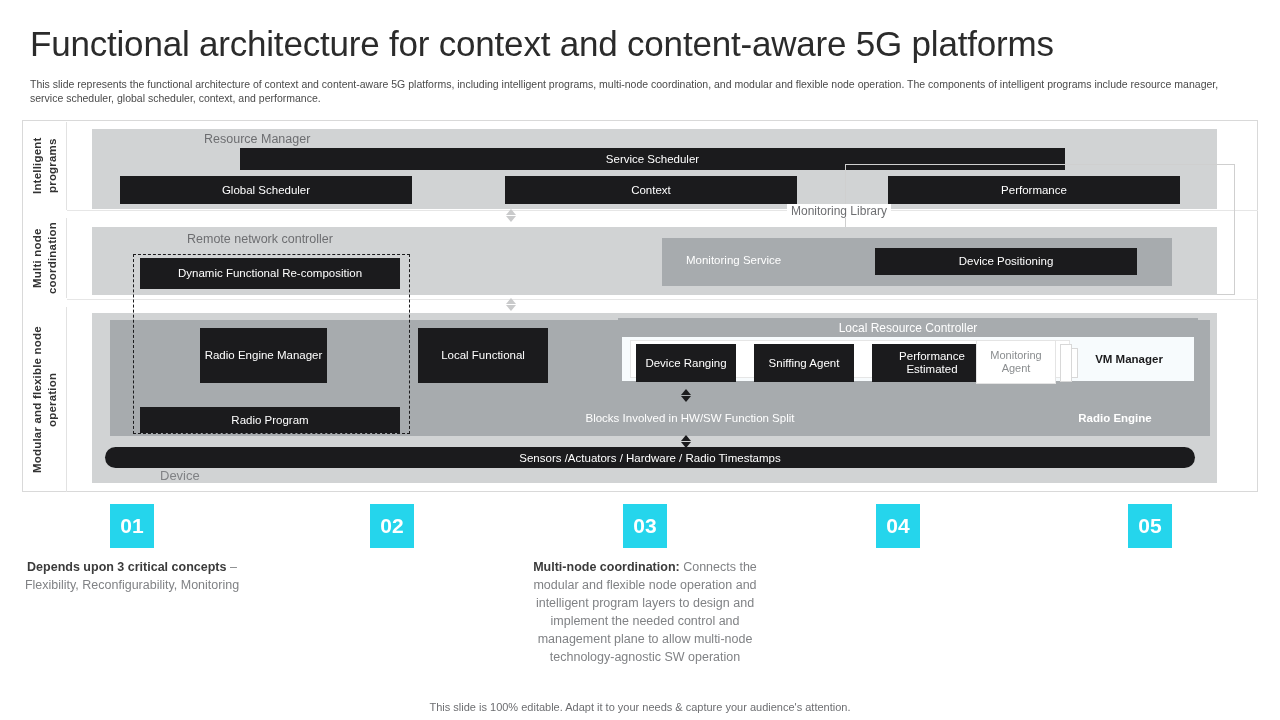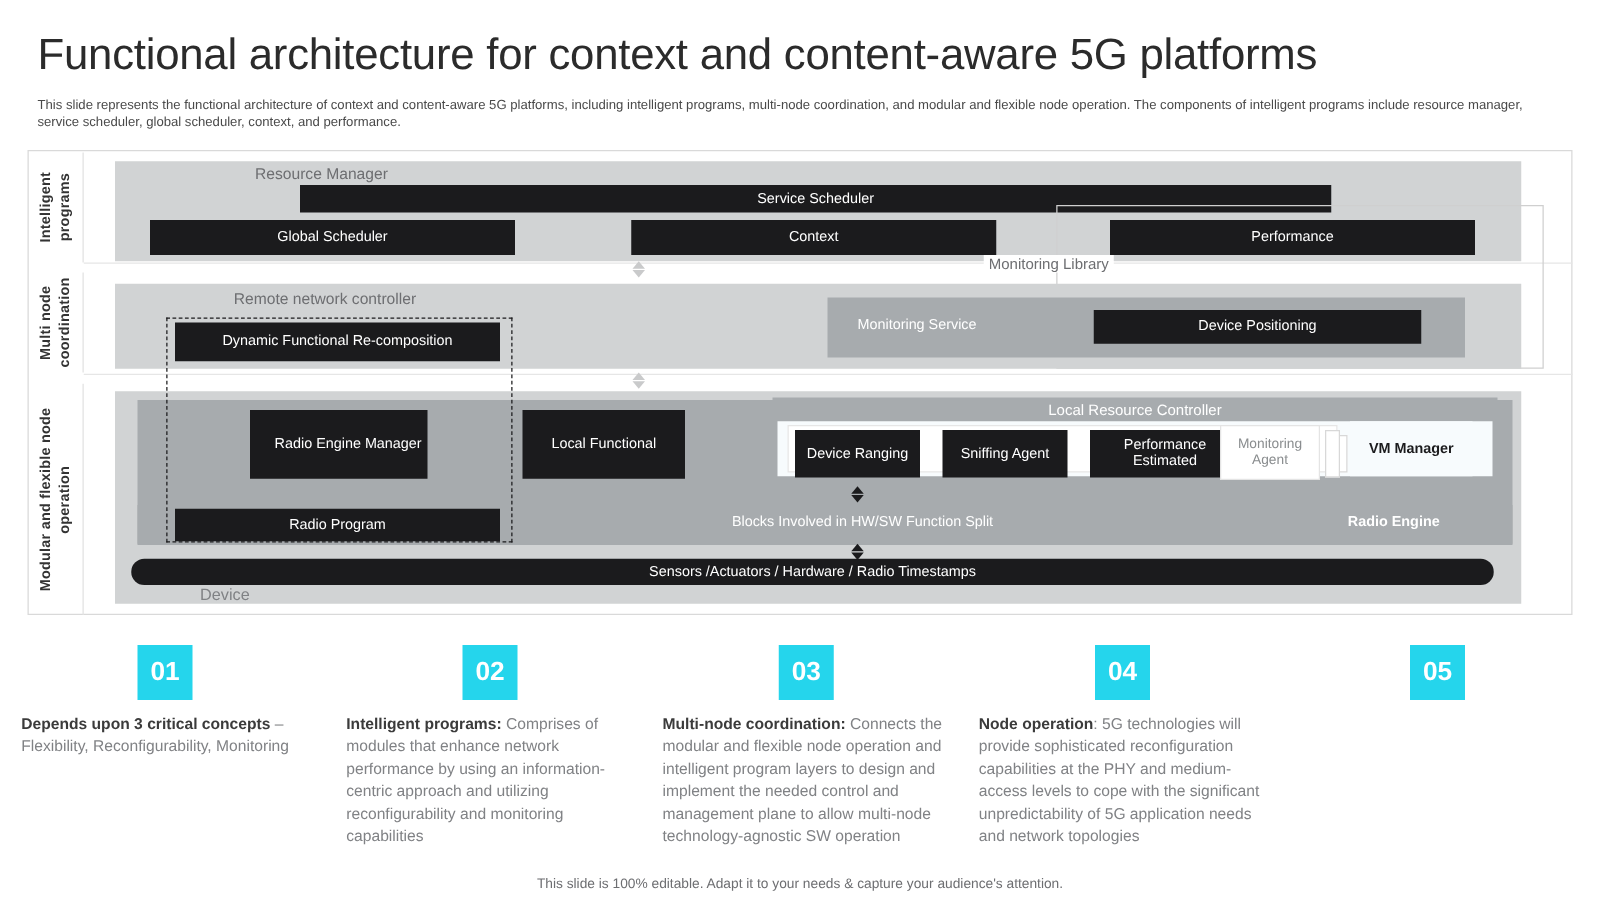--- a/index.html
+++ b/index.html
@@ -65,21 +65,21 @@
 
   
   .dashed-box{
     position:absolute;left:133px;top:254px;width:277px;height:180px;
     border:1.5px dashed #1b1b1d;box-sizing:border-box;background:transparent;
   }
 
   
   .row3-band{position:absolute;left:92px;top:313px;width:1125px;height:170px;background:#d1d3d4;}
   .row3-inner{position:absolute;left:110px;top:320px;width:1100px;height:115px;background:#a7abae;}
-  .b-radio-engine-mgr{left:200px;top:328px;width:127px;height:55px;padding-left:15px;}
+  .b-radio-engine-mgr{left:200px;top:328px;width:127px;height:55px;}
   .b-local-scheduler{left:418px;top:328px;width:130px;height:55px;}
 
   .lrc-band{position:absolute;left:618px;top:318px;width:580px;height:66px;background:#a7abae;}
   .lbl-lrc{position:absolute;left:618px;top:321px;width:580px;text-align:center;font-size:12px;color:#ffffff;font-weight:400;}
   .lrc-white{position:absolute;left:622px;top:337px;width:572px;height:44px;background:#f7fbfd;}
   .lrc-inner-frame{position:absolute;left:630px;top:340px;width:440px;height:38px;border:1px solid #e6e6e6;box-sizing:border-box;background:#ffffff;}
   .b-device-ranging{left:636px;top:344px;width:100px;height:38px;}
   .b-sniffing-agent{left:754px;top:344px;width:100px;height:38px;}
   .b-performance-est{left:872px;top:344px;width:120px;height:38px;}
   .mon-agent{
@@ -114,21 +114,21 @@
   .conn i.up{border-left:5.5px solid transparent;border-right:5.5px solid transparent;border-bottom:6.5px solid currentColor;top:0;}
   .conn i.dn{border-left:5.5px solid transparent;border-right:5.5px solid transparent;border-top:6.5px solid currentColor;top:6.5px;}
   .c-light{color:#c9cacb;}
   .c-dark{color:#1b1b1d;}
   .conn-a{left:506px;top:209px;}
   .conn-b{left:506px;top:298px;}
   .conn-c{left:681px;top:389px;}
   .conn-d{left:681px;top:435px;}
 
   
-  .num-col{position:absolute;top:516px;width:230px;}
+  .num-col{position:absolute;top:504px;width:230px;text-align:center;}
   .num-badge{
     width:44px;height:44px;margin:0 auto;background:#25d5ec;color:#ffffff;
     font-size:21px;font-weight:bold;display:flex;align-items:center;justify-content:center;
   }
   .num-text{margin-top:10px;font-size:12.5px;line-height:18px;color:#808285;}
   .num-text b{color:#3b3b3b;font-weight:bold;}
   .col-1{left:17px;}
   .col-2{left:277px;}
   .col-3{left:530px;}
   .col-4{left:783px;}
@@ -221,27 +221,25 @@
     <i class="up"></i>
     <i class="dn"></i>
   </div>
 
 <div class="num-col col-1">
   <div class="num-badge">01</div>
   <div class="num-text"><b>Depends upon 3 critical concepts</b><span> – Flexibility, Reconfigurability, Monitoring</span></div>
 </div>
 <div class="num-col col-2">
   <div class="num-badge">02</div>
-  <div class="num-text"><b>Intelligent programs:</b><span> Comprises of modules that enhance network performance by using an information-centric approach and utilizing reconfigurability and monitoring capabilities</span></div>
 </div>
 <div class="num-col col-3">
   <div class="num-badge">03</div>
   <div class="num-text"><b>Multi-node coordination:</b><span> Connects the modular and flexible node operation and intelligent program layers to design and implement the needed control and management plane to allow multi-node technology-agnostic SW operation</span></div>
 </div>
 <div class="num-col col-4">
   <div class="num-badge">04</div>
-  <div class="num-text"><b>Node operation</b><span>: 5G technologies will provide sophisticated reconfiguration capabilities at the PHY and medium-access levels to cope with the significant unpredictability of 5G application needs and network topologies</span></div>
 </div>
 <div class="num-col col-5">
   <div class="num-badge">05</div>
 </div>
 
 <div class="footer-note">This slide is 100% editable. Adapt it to your needs &amp; capture your audience's attention.</div>
 
 </body></html>

